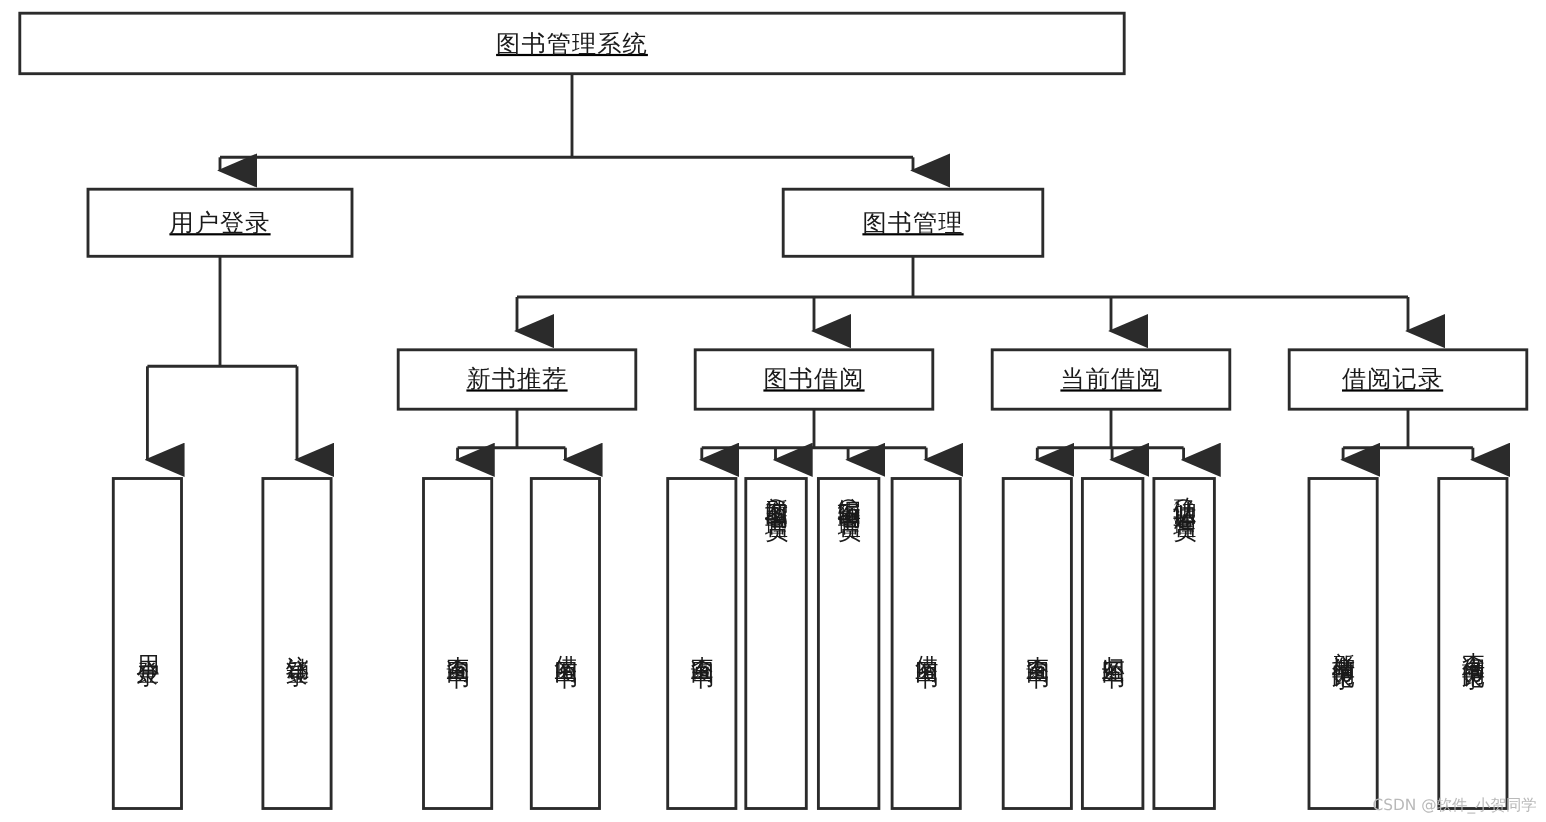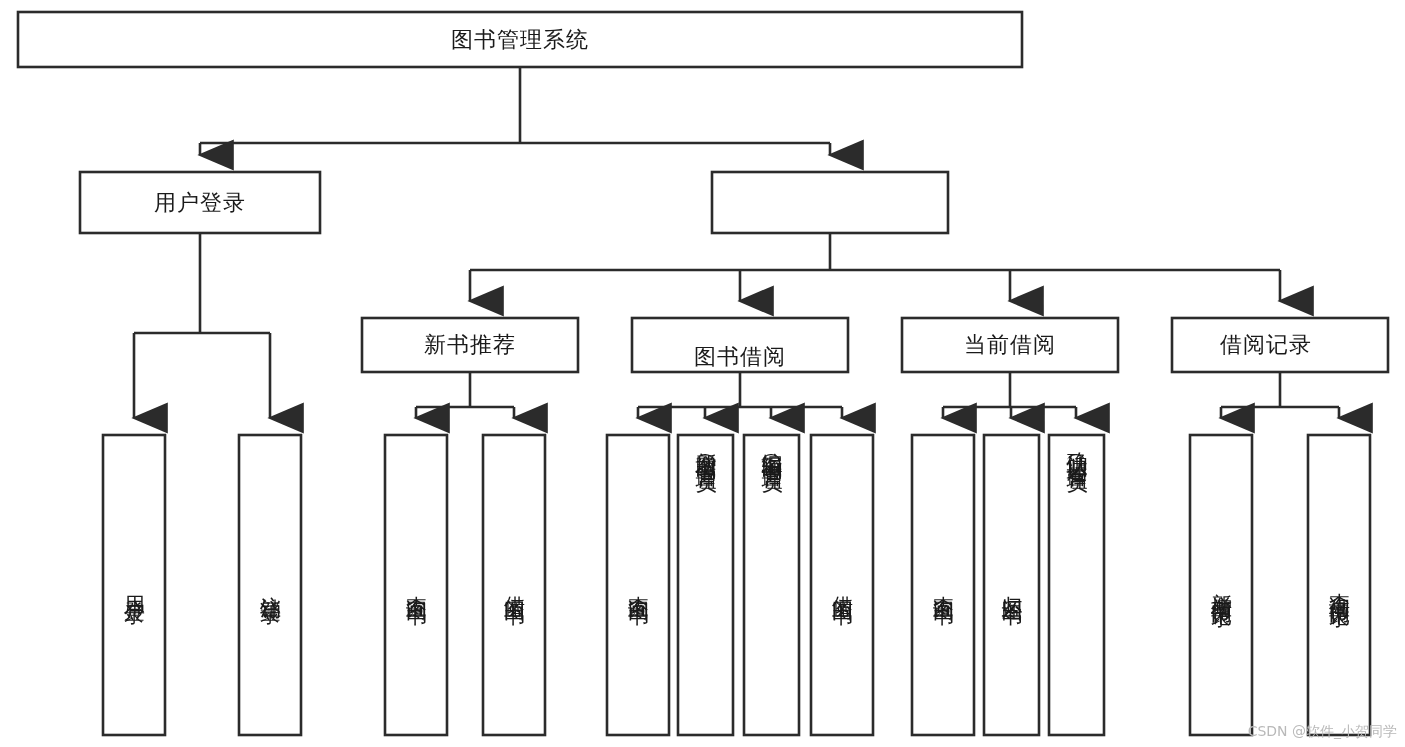--- a/index.html
+++ b/index.html
@@ -59,20 +59,21 @@
     letter-spacing: 3px;
     color: #1a1a1a;
     white-space: nowrap;
   }
   .hlabel-wrap {
     position: absolute;
     display: flex;
     align-items: center;
     justify-content: center;
     pointer-events: none;
+    text-decoration: underline;
   }
   .hlabel-text {
     font-family: "DejaVu Sans", "Liberation Sans", sans-serif;
     font-size: 22px;
     color: #1a1a1a;
     white-space: nowrap;
     letter-spacing: 1px;
   }
   #watermark {
     position: absolute;
@@ -180,25 +181,28 @@
     </g>
   </svg>
 
   <div class="hlabel-wrap" style="left:18px; top:12px; width:1004px; height:55px;">
     <span class="hlabel-text">图书管理系统</span>
   </div>
 
   <div class="hlabel-wrap" style="left:80px; top:172px; width:240px; height:61px;">
     <span class="hlabel-text">用户登录</span>
   </div>
+  <div class="hlabel-wrap" style="left:712px; top:172px; width:236px; height:61px;">
+    <span class="hlabel-text">图书管理</span>
+  </div>
 
   <div class="hlabel-wrap" style="left:362px; top:318px; width:216px; height:54px;border-radius:11px;">
     <span class="hlabel-text">新书推荐</span>
   </div>
-  <div class="hlabel-wrap" style="left:632px; top:318px; width:216px; height:54px;margin-top:12px;">
+  <div class="hlabel-wrap" style="left:632px; top:318px; width:216px; height:54px;">
     <span class="hlabel-text">图书借阅</span>
   </div>
   <div class="hlabel-wrap" style="left:902px; top:318px; width:216px; height:54px;">
     <span class="hlabel-text">当前借阅</span>
   </div>
   <div class="hlabel-wrap" style="left:1172px; top:318px; width:188px; height:54px;">
     <span class="hlabel-text">借阅记录</span>
   </div>
 
   <div class="vlabel-wrap" style="left:103px; top:435px; width:62px; height:300px;">

